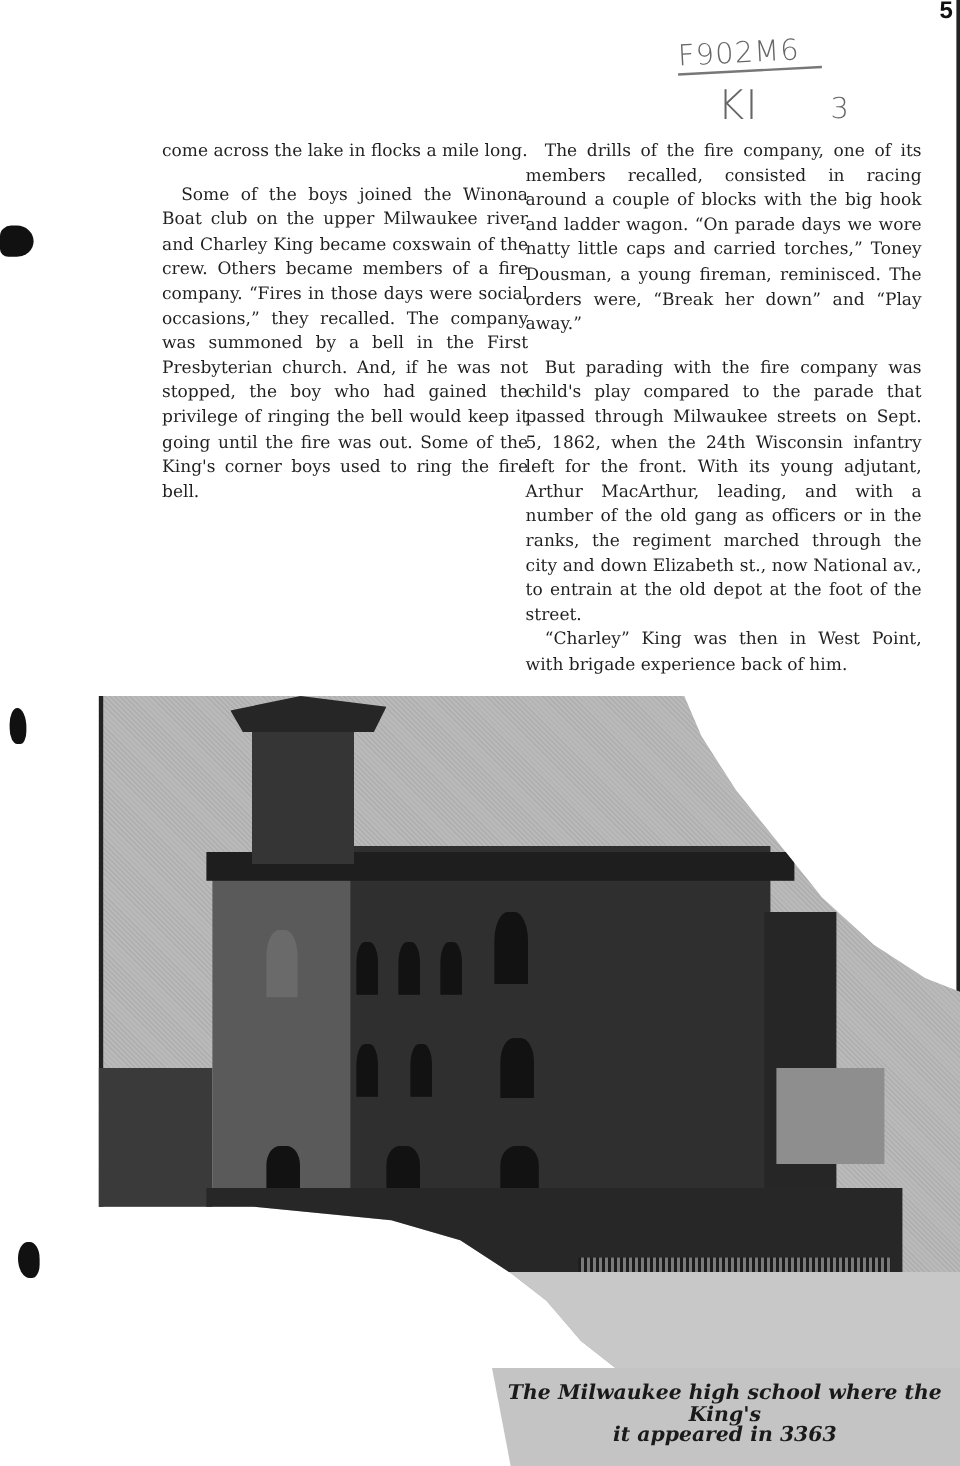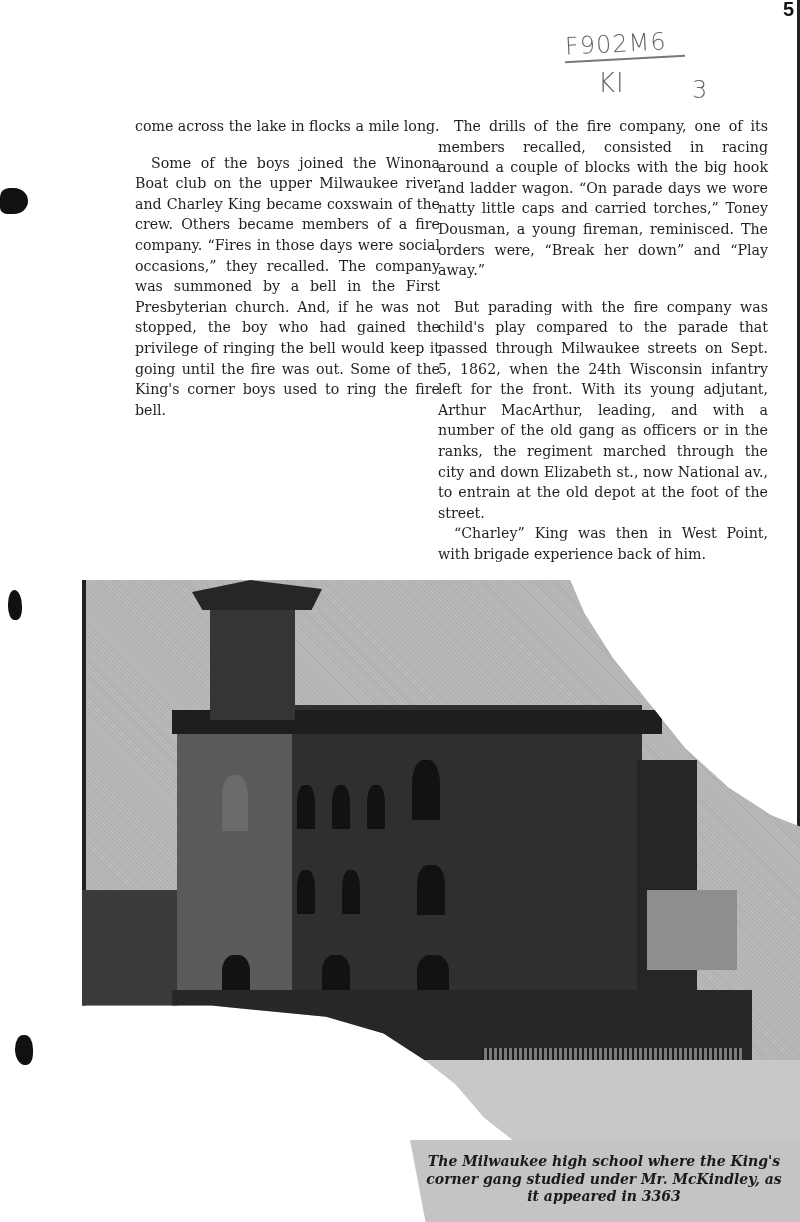--- a/index.html
+++ b/index.html
@@ -12,21 +12,21 @@
     position: absolute; top: -2px; right: 6px;
     font-family: "Liberation Sans", sans-serif; font-weight: bold; font-size: 20px; color: #111;
   }
   .right-edge { position: absolute; top: 0; right: 0; width: 3px; height: 1222px; background: #222; }
   .handwriting {
     position: absolute; font-family: "DejaVu Sans", sans-serif; color: #666;
     font-weight: 300; letter-spacing: 1px;
   }
   .hw-1 { top: 30px; left: 565px; font-size: 24px; transform: rotate(-3deg); }
   .hw-1-underline { position: absolute; top: 58px; left: 565px; width: 120px; height: 2px; background: #777; transform: rotate(-3deg); }
-  .hw-2 { top: 68px; left: 598px; font-size: 26px; }
+  .hw-2 { top: 68px; left: 598px; font-size: 34px; }
   .hw-3 { top: 76px; left: 692px; font-size: 24px; }
 
   .punch { position: absolute; background: #111; }
   .punch-1 { top: 188px; left: 0; width: 28px; height: 26px; border-radius: 40% 60% 60% 30%; }
   .punch-2 { top: 590px; left: 8px; width: 14px; height: 30px; border-radius: 50% 60% 40% 50%; }
   .punch-3 { top: 1035px; left: 15px; width: 18px; height: 30px; border-radius: 50% 50% 40% 60%; }
 
   .col {
     position: absolute; font-size: 14.2px; line-height: 20.6px; text-align: justify;
     color: #1f1f1f;
@@ -62,21 +62,21 @@
   .left-bldg { position: absolute; left: 0; top: 310px; width: 95px; height: 120px; background: #3a3a3a; }
 
   .caption-box {
     position: absolute; left: 410px; top: 1140px; width: 390px; height: 82px;
     background: #c4c4c4;
     clip-path: polygon(0 0, 100% 0, 100% 100%, 4% 100%);
   }
   .caption {
     position: absolute; left: 418px; top: 1153px; width: 372px;
     font-family: "DejaVu Serif", "Liberation Serif", serif; font-style: italic; font-weight: bold;
-    font-size: 14px; line-height: 17.5px; text-align: center; color: #1a1a1a;
+    font-size: 17px; line-height: 17.5px; text-align: center; color: #1a1a1a;
   }
   .caption span { display: block; }
 </style>
 </head>
 <body>
 
 <div class="page-number">5</div>
 <div class="right-edge"></div>
 
 <div class="handwriting hw-1">F902M6</div>
@@ -121,15 +121,14 @@
   <div class="win" style="left:240px;top:375px;width:28px;height:40px;"></div>
   <div class="win" style="left:335px;top:375px;width:32px;height:40px;"></div>
   <div class="crowd"></div>
   <div class="fence"></div>
   <div class="street"></div>
 </div>
 
 <div class="caption-box"></div>
 <div class="caption">
   <span>The Milwaukee high school where the King's</span>
-  <span>corner gang studied under Mr. McKindley, as</span>
   <span>it appeared in 3363</span>
 </div>
 
 </body></html>

